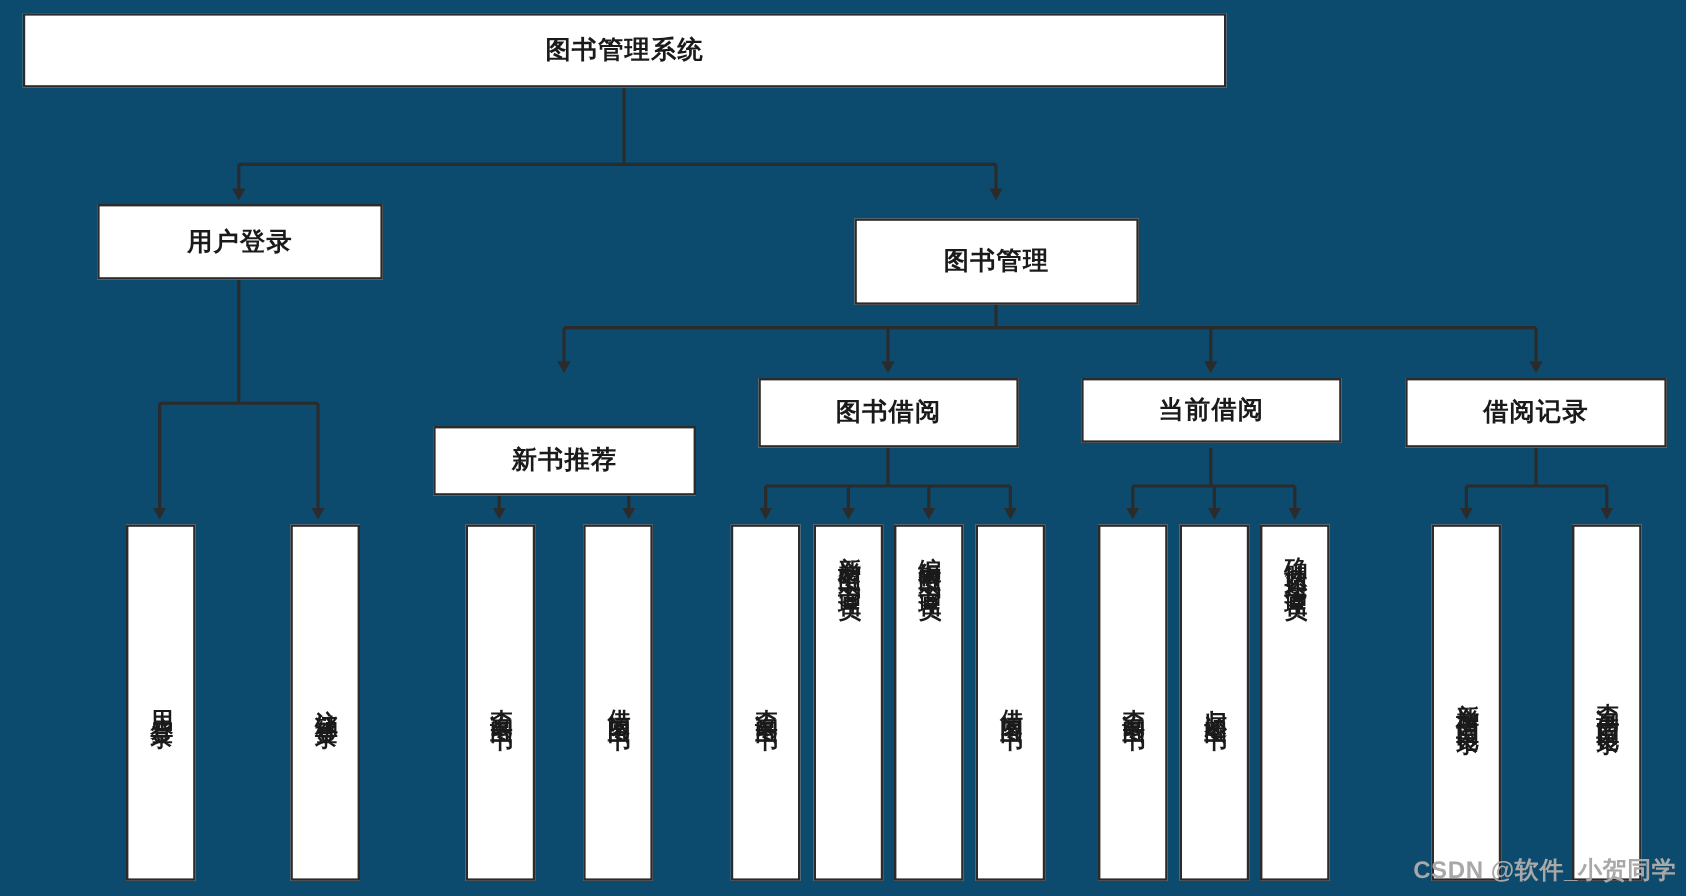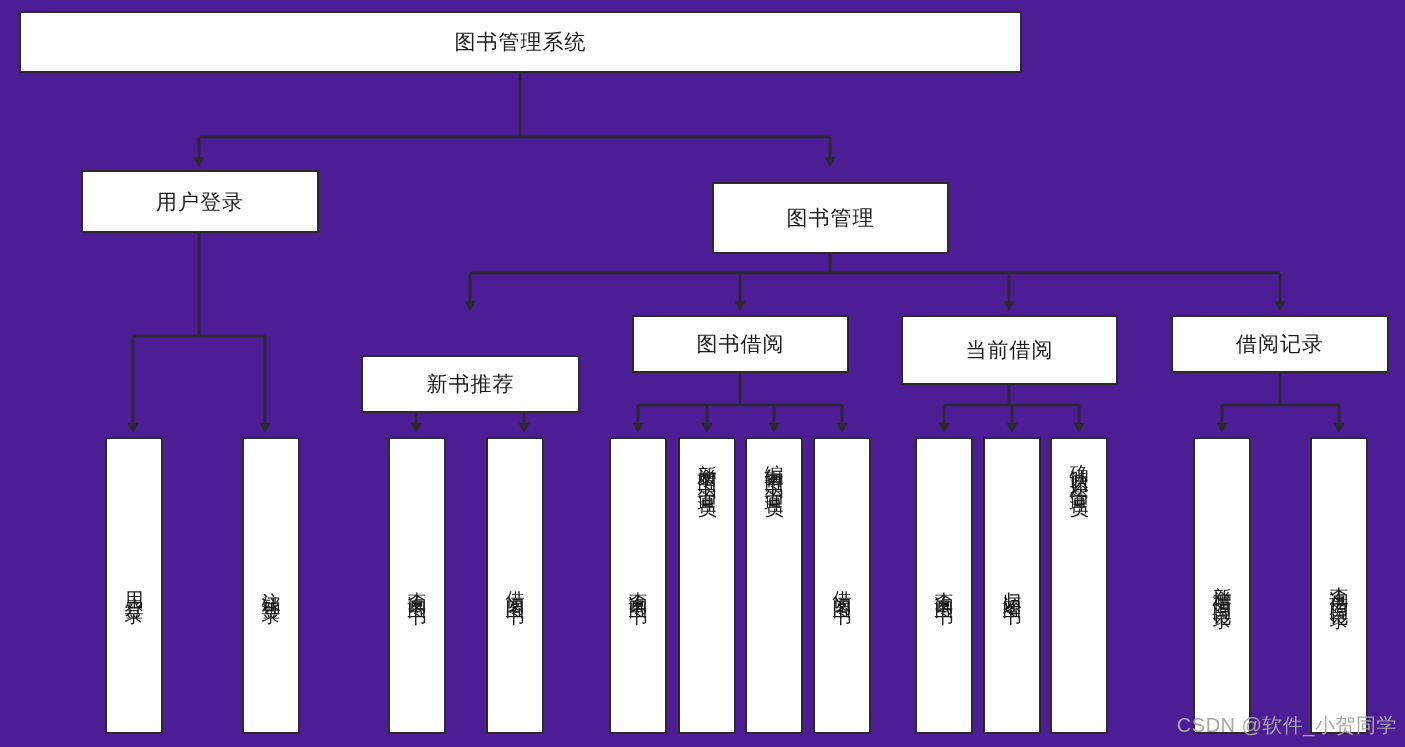--- a/index.html
+++ b/index.html
@@ -8,22 +8,23 @@
     padding: 0;
     background: #ffffff;
   }
   body {
     font-family: "Liberation Sans", "DejaVu Sans", sans-serif;
   }
   #canvas {
     position: relative;
     width: 1405px;
     height: 747px;
-    background: #4c1d95;
+    background: #0c4a6e;
     overflow: hidden;
+    font-weight: bold;
   }
   svg.wires {
     position: absolute;
     left: 0;
     top: 0;
     width: 1405px;
     height: 747px;
     pointer-events: none;
   }
   .node {
@@ -142,21 +143,21 @@
   <div class="node h" style="left:712px; top:170px; width:237px; height:72px;margin-top:12px;">
     <span>图书管理</span>
   </div>
 
   <div class="node h" style="left:361px; top:315px; width:219px; height:58px;margin-top:40px;">
     <span>新书推荐</span>
   </div>
   <div class="node h" style="left:632px; top:315px; width:217px; height:58px;">
     <span>图书借阅</span>
   </div>
-  <div class="node h" style="left:901px; top:315px; width:217px; height:70px;">
+  <div class="node h" style="left:901px; top:315px; width:217px; height:54px;">
     <span>当前借阅</span>
   </div>
   <div class="node h" style="left:1171px; top:315px; width:218px; height:58px;align-items:center;">
     <span>借阅记录</span>
   </div>
 
   <div class="node leaf" style="left:105px; top:437px; width:58px; height:297px;">
     <span class="leaf-inner">
       <span class="vtext">用户登录</span>
     </span>

